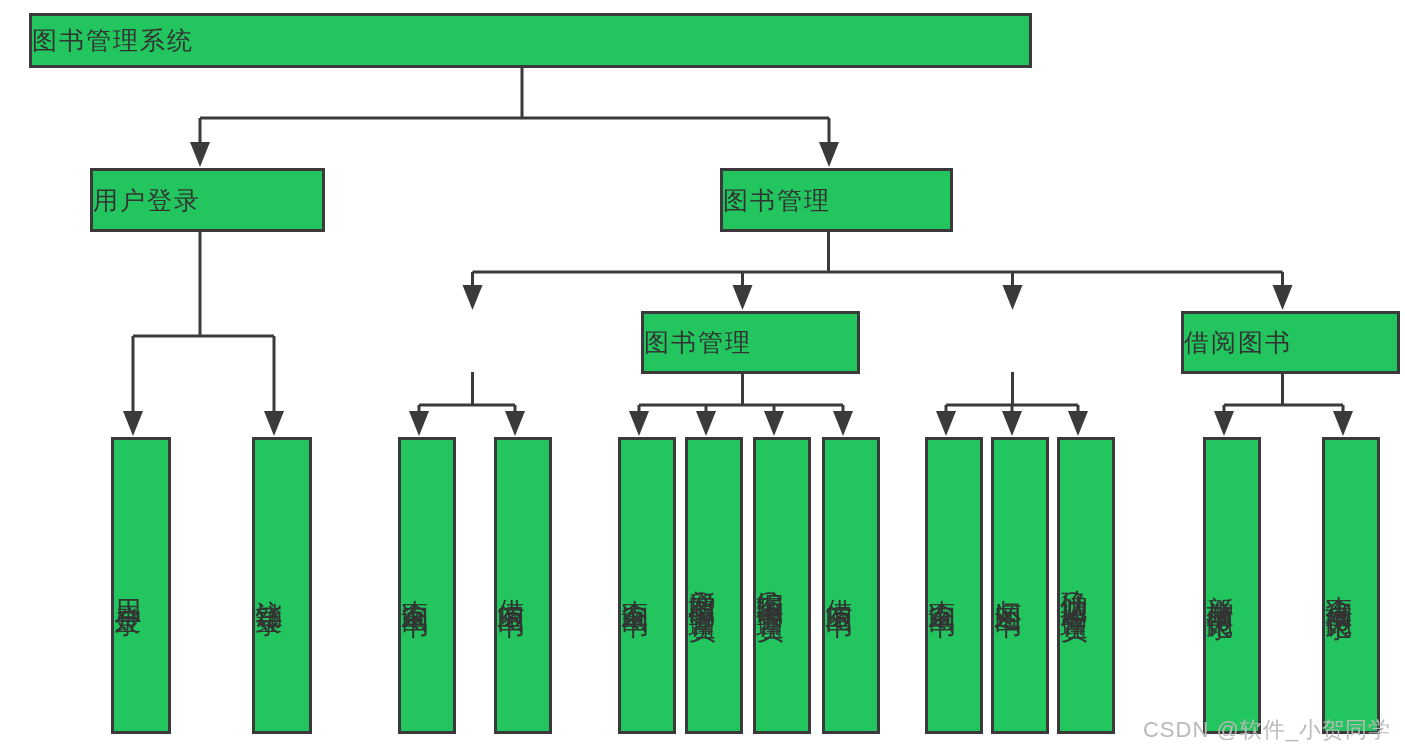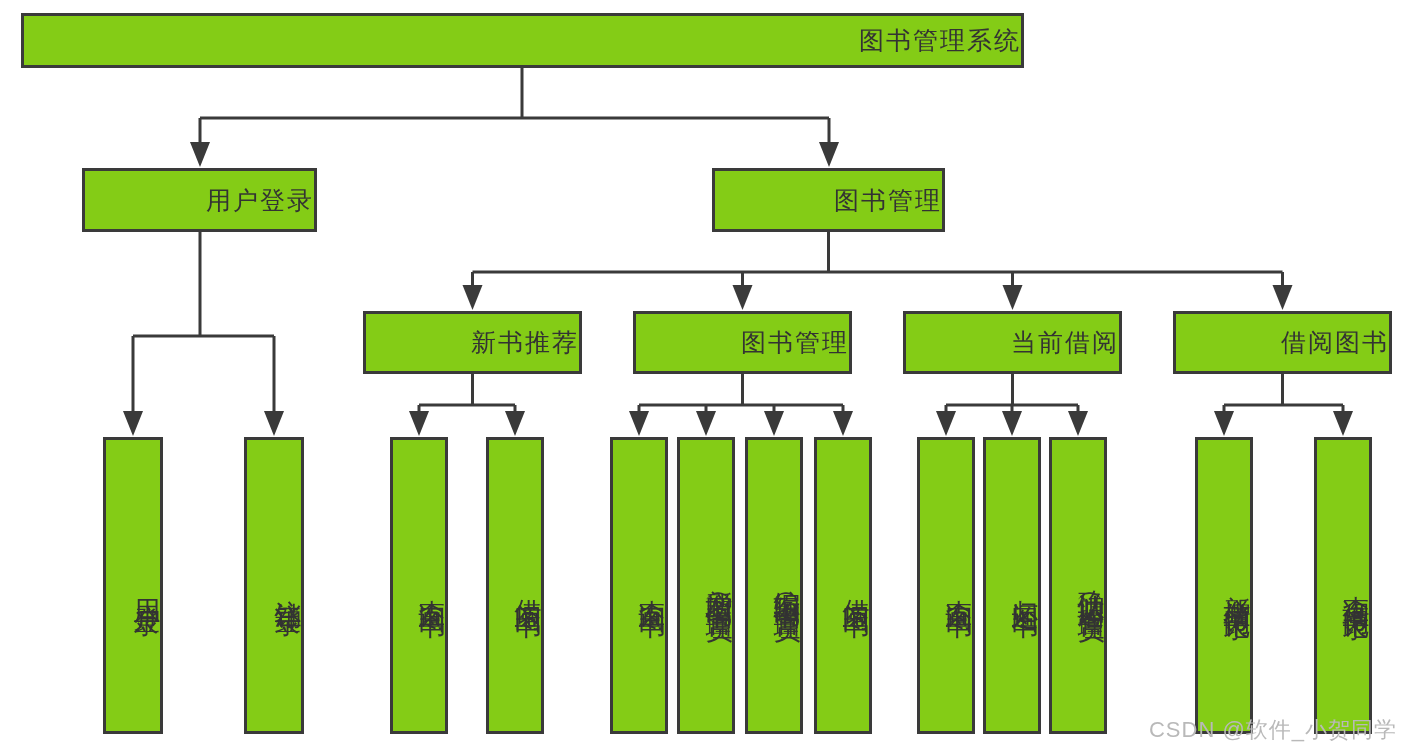--- a/index.html
+++ b/index.html
@@ -31,27 +31,28 @@
     stroke: var(--line);
     stroke-width: 3;
     fill: none;
   }
   .carrow polygon {
     fill: var(--line);
     stroke: none;
   }
   .node {
     position: absolute;
-    background: #84cc16;
+    background: #22c55e;
     border: 3px solid var(--line);
     display: flex;
     align-items: center;
-    justify-content: flex-end;
+    justify-content: flex-start;
     color: var(--text);
     z-index: 1;
+    margin-left: 8px;
   }
   .h-label {
     font-size: 25px;
     letter-spacing: 2px;
     white-space: nowrap;
     color: var(--text);
   }
   .leaf {
     top: 437px;
     width: 58px;
@@ -60,21 +61,21 @@
   .v-label {
     writing-mode: vertical-rl;
     text-orientation: mixed;
     font-size: 27px;
     letter-spacing: 4px;
     line-height: 1;
     color: var(--text);
   }
   .watermark {
     position: absolute;
-    right: 8px;
+    right: 14px;
     bottom: 2px;
     font-size: 22px;
     letter-spacing: 1px;
     color: var(--watermark);
     z-index: 2;
     white-space: nowrap;
   }
 </style>
 </head>
 <body>
@@ -118,28 +119,22 @@
     <span class="h-label">图书管理系统</span>
   </div>
 
   <div class="node" style="left:82px; top:168px; width:235px; height:64px;">
     <span class="h-label">用户登录</span>
   </div>
   <div class="node" style="left:712px; top:168px; width:233px; height:64px;">
     <span class="h-label">图书管理</span>
   </div>
 
-  <div class="node" style="left:363px; top:311px; width:219px; height:63px;">
-    <span class="h-label">新书推荐</span>
-  </div>
   <div class="node" style="left:633px; top:311px; width:219px; height:63px;">
     <span class="h-label">图书管理</span>
-  </div>
-  <div class="node" style="left:903px; top:311px; width:219px; height:63px;">
-    <span class="h-label">当前借阅</span>
   </div>
   <div class="node" style="left:1173px; top:311px; width:219px; height:63px;">
     <span class="h-label">借阅图书</span>
   </div>
 
   <div class="node leaf" style="left:103px; width:60px;">
     <span class="v-label">用户登录</span>
   </div>
   <div class="node leaf" style="left:244px; width:60px;">
     <span class="v-label">注销登录</span>

